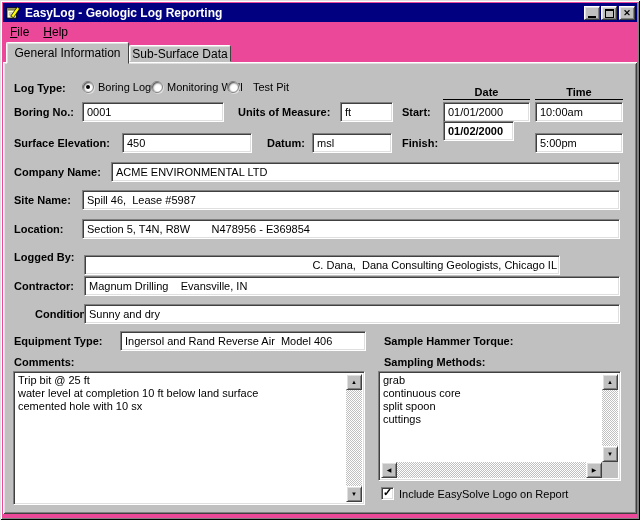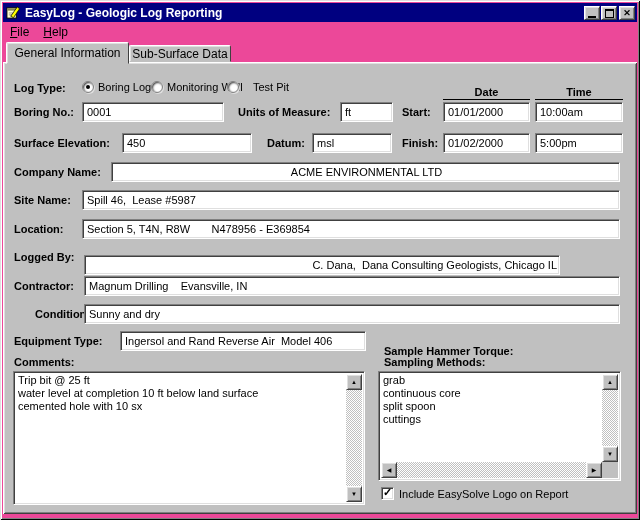--- a/index.html
+++ b/index.html
@@ -146,44 +146,44 @@
   <div class="abs z2 input" style="left:340px;top:102px;width:53px;">ft</div>
   <span class="abs z2 lbl" style="left:402px;top:106px;">Start:</span>
   <div class="abs z2 input" style="left:443px;top:102px;width:87px;">01/01/2000</div>
   <div class="abs z2 input" style="left:535px;top:102px;width:88px;">10:00am</div>
 
   <span class="abs z2 lbl" style="left:14px;top:137px;">Surface Elevation:</span>
   <div class="abs z2 input" style="left:122px;top:133px;width:130px;">450</div>
   <span class="abs z2 lbl" style="left:267px;top:137px;">Datum:</span>
   <div class="abs z2 input" style="left:312px;top:133px;width:80px;">msl</div>
   <span class="abs z2 lbl" style="left:402px;top:137px;">Finish:</span>
-  <div class="abs z2 input" style="left:443px;top:133px;width:87px;">01/02/2000</div>
+  <div class="abs z2 input" style="left:443px;top:121px;width:71px;font-weight:bold;">01/02/2000</div>
   <div class="abs z2 input" style="left:535px;top:133px;width:88px;">5:00pm</div>
 
   <span class="abs z2 lbl" style="left:14px;top:166px;">Company Name:</span>
-  <div class="abs z2 input" style="left:111px;top:162px;width:509px;text-align:center;">ACME ENVIRONMENTAL LTD</div>
+  <div class="abs z2 input" style="left:111px;top:162px;width:509px;">ACME ENVIRONMENTAL LTD</div>
 
   <span class="abs z2 lbl" style="left:14px;top:194px;">Site Name:</span>
   <div class="abs z2 input" style="left:82px;top:190px;width:538px;">Spill 46,  Lease #5987</div>
 
   <span class="abs z2 lbl" style="left:14px;top:223px;">Location:</span>
   <div class="abs z2 input" style="left:82px;top:219px;width:538px;">Section 5, T4N, R8W       N478956 - E369854</div>
 
   <span class="abs z2 lbl" style="left:14px;top:251px;">Logged By:</span>
   <div class="abs z2 input" style="left:84px;top:255px;width:476px;text-align:right;">C. Dana,  Dana Consulting Geologists, Chicago IL</div>
 
   <span class="abs z2 lbl" style="left:14px;top:280px;">Contractor:</span>
   <div class="abs z2 input" style="left:84px;top:276px;width:536px;">Magnum Drilling    Evansville, IN</div>
 
   <span class="abs z2 lbl" style="left:14px;top:308px;margin-left:21px;">Conditions:</span>
   <div class="abs z2 input" style="left:84px;top:304px;width:536px;">Sunny and dry</div>
 
   <span class="abs z2 lbl" style="left:14px;top:335px;">Equipment Type:</span>
   <div class="abs z2 input" style="left:120px;top:331px;width:246px;">Ingersol and Rand Reverse Air  Model 406</div>
-  <span class="abs z2 lbl" style="left:384px;top:345px;">Sample Hammer Torque:</span>
+  <span class="abs z2 lbl" style="left:384px;top:335px;">Sample Hammer Torque:</span>
 
   <span class="abs z2 lbl" style="left:14px;top:356px;">Comments:</span>
   <div class="abs z2 sunken-box" style="left:13px;top:371px;width:352px;height:134px;">
     <div class="textarea-content">Trip bit @ 25 ft
 water level at completion 10 ft below land surface
 cemented hole with 10 sx</div>
     <div class="vscroll" style="bottom:2px;">
       <div class="sb-btn up">
           <span>▲</span>
         </div>

